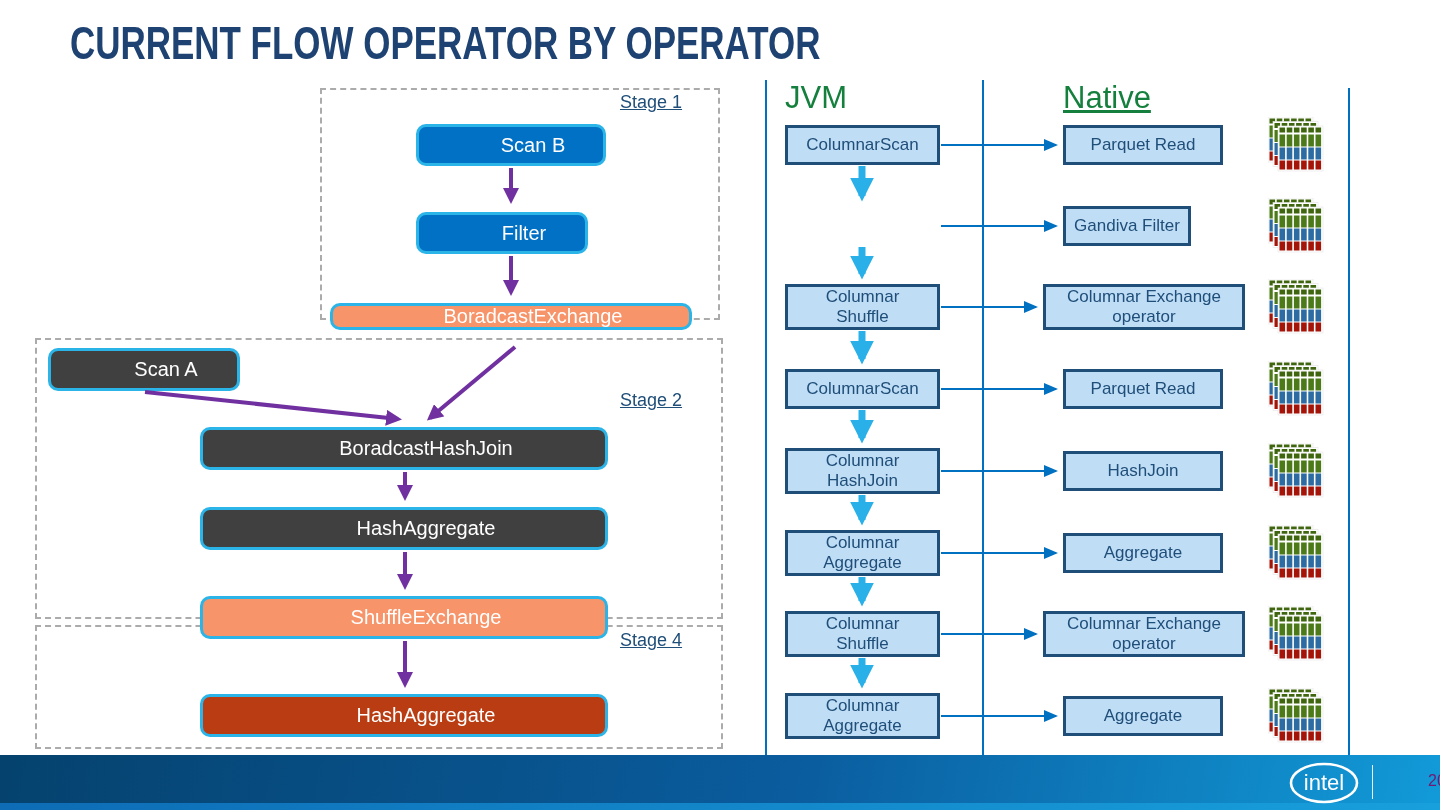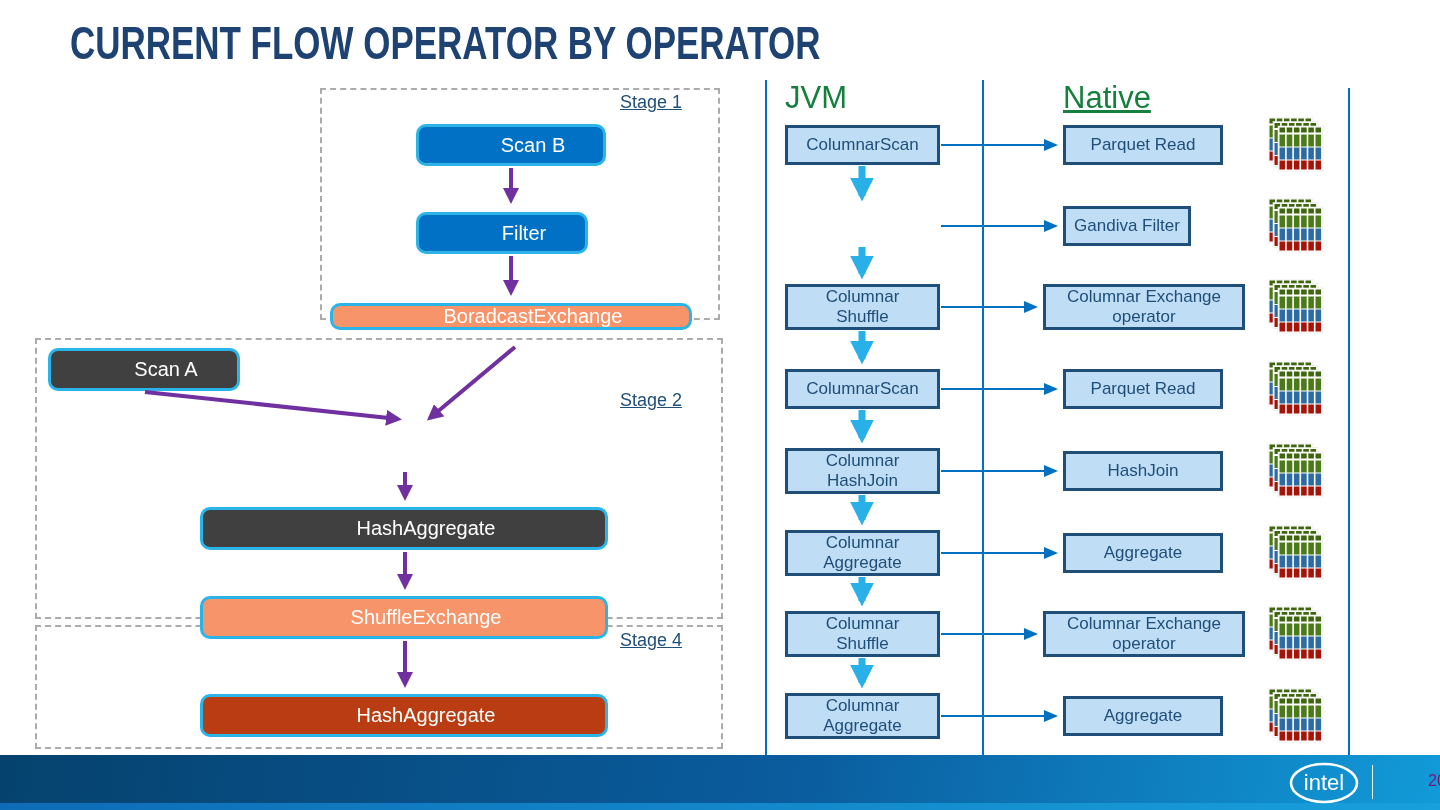--- a/index.html
+++ b/index.html
@@ -108,20 +108,21 @@
   <div class="stage-rect" id="stage2-rect"></div>
   <div class="stage-rect" id="stage3-rect"></div>
   <div class="stage-label" style="left:620px;top:92px;">Stage 1</div>
   <div class="stage-label" style="left:620px;top:354px;margin-top:36px;">Stage 2</div>
   <div class="stage-label" style="left:620px;top:630px;">Stage 4</div>
 
   <div class="flow-box blue-box" style="left:416px;top:124px;width:190px;height:42px;">Scan B</div>
   <div class="flow-box blue-box" style="left:416px;top:212px;width:172px;height:42px;">Filter</div>
   <div class="flow-box salmon-box" style="left:330px;top:303px;width:362px;height:27px;">BoradcastExchange</div>
   <div class="flow-box olive-box" style="left:48px;top:348px;width:192px;height:43px;">Scan A</div>
+  <div class="flow-box olive-box" style="left:200px;top:427px;width:408px;height:43px;">BoradcastHashJoin</div>
   <div class="flow-box olive-box" style="left:200px;top:507px;width:408px;height:43px;">HashAggregate</div>
   <div class="flow-box salmon-box" style="left:200px;top:596px;width:408px;height:43px;">ShuffleExchange</div>
   <div class="flow-box red-box" style="left:200px;top:694px;width:408px;height:43px;">HashAggregate</div>
 
   <svg class="overlay" width="1440" height="810">
     <defs>
       <marker id="arr-purple" markerWidth="4" markerHeight="4" refX="3" refY="2" orient="auto">
         <path d="M0,0 L4,2 L0,4 z" fill="#7030a0"></path>
       </marker>
       <marker id="arr-cyan" markerWidth="3.4" markerHeight="3.4" refX="2.6" refY="1.7" orient="auto">

